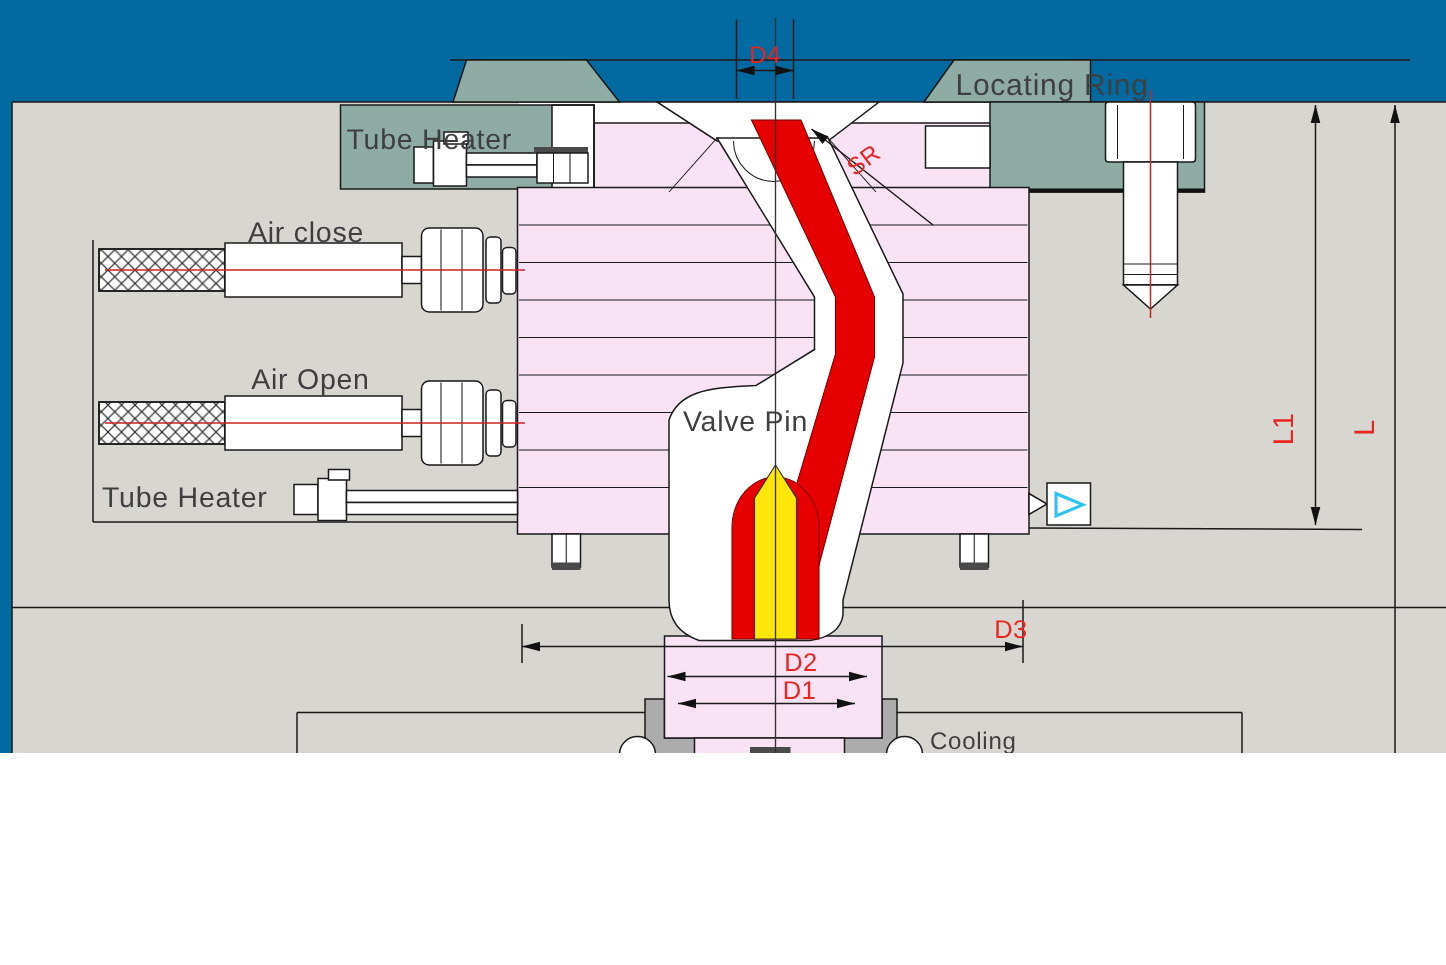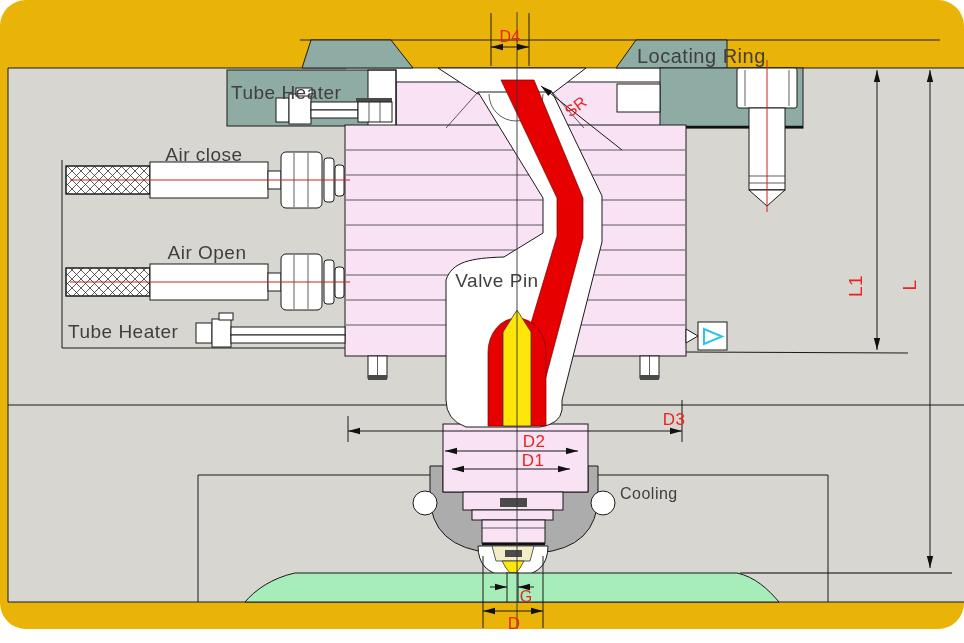--- a/index.html
+++ b/index.html
@@ -1,17 +1,17 @@
 <!DOCTYPE html>
 <html><head>
 <meta charset="utf-8">
 <style>
   html,body{margin:0;padding:0;background:#fff;}
-  .stage{position:relative;width:964px;height:629px;background:#eab308;overflow:hidden;
-         font-family:"Liberation Sans",sans-serif;border-radius:26px;}
+  .stage{position:relative;width:964px;height:502px;background:#0369a1;overflow:hidden;
+         font-family:"Liberation Sans",sans-serif;}
   svg{position:absolute;left:0;top:0;}
   
   .ln{stroke:#1a1a1a;stroke-width:1;fill:none;}
   .thin{stroke:#1a1a1a;stroke-width:.7;fill:none;}
   .thick{stroke:#111;stroke-width:2.6;fill:none;}
   .part{stroke:#4a4a4a;stroke-width:1.3;fill:none;}
   .cl{stroke:#cc2222;stroke-width:1;fill:none;}
   .ah{fill:#111;stroke:none;}
   
   .gray{fill:#D7D6D1;}

